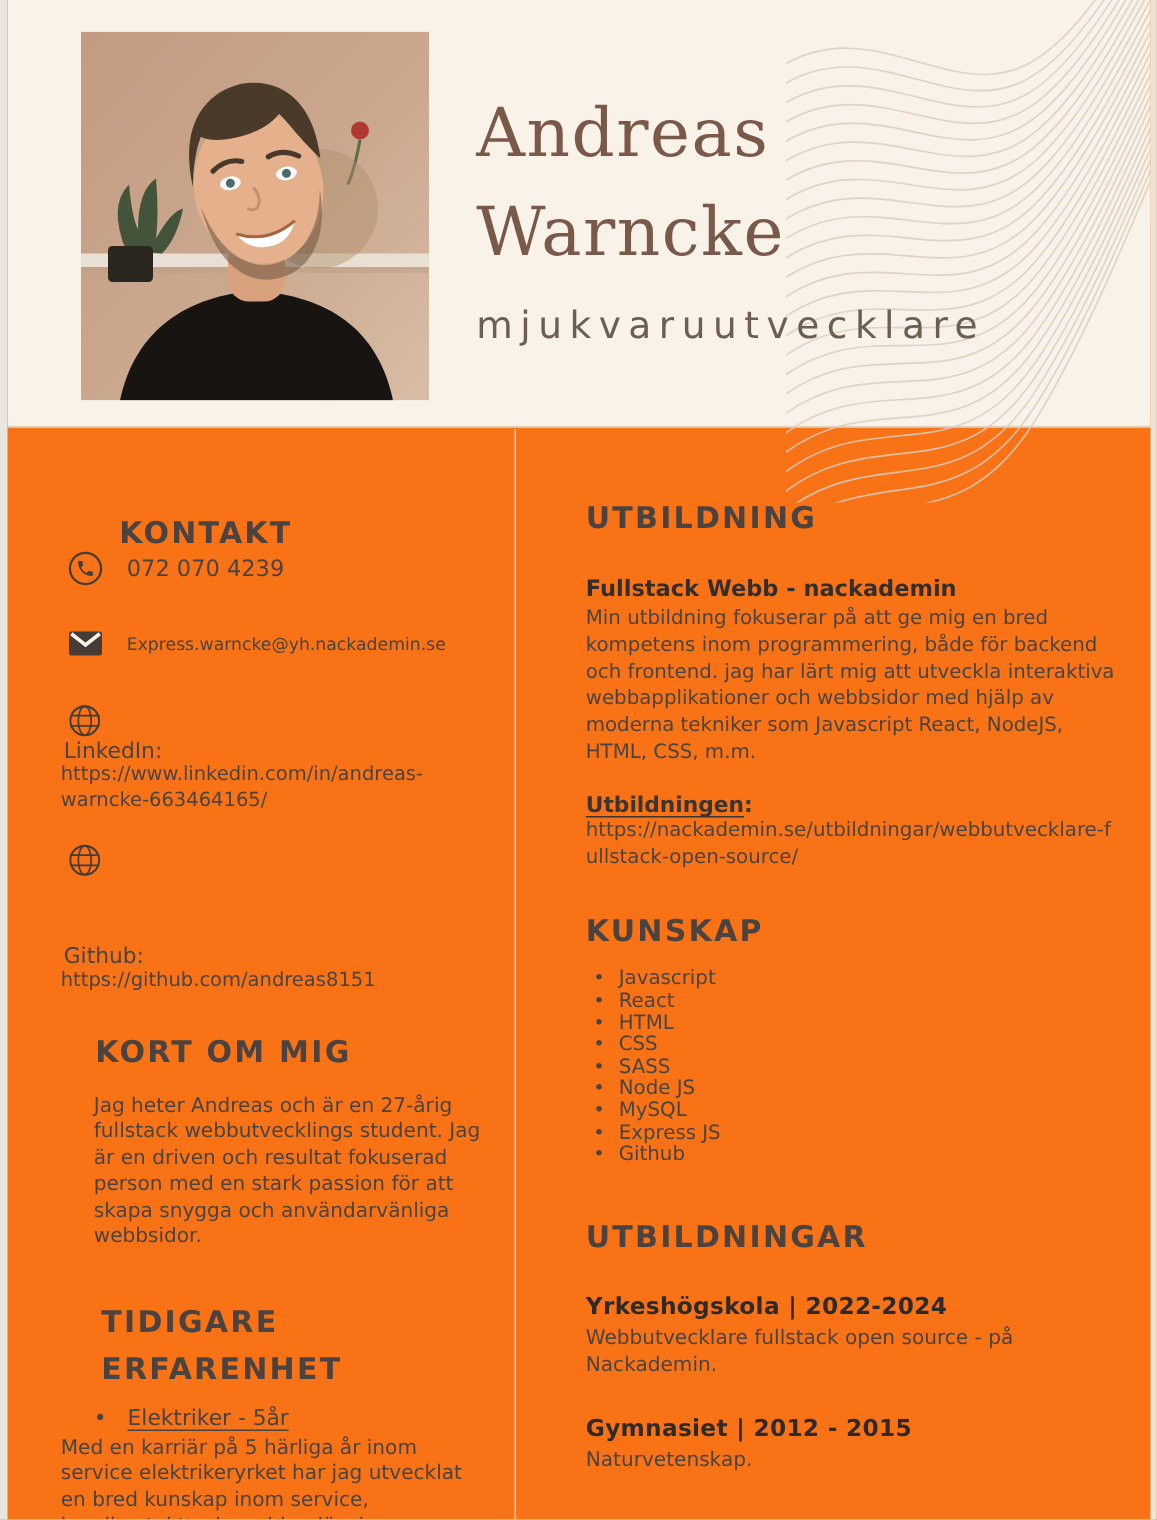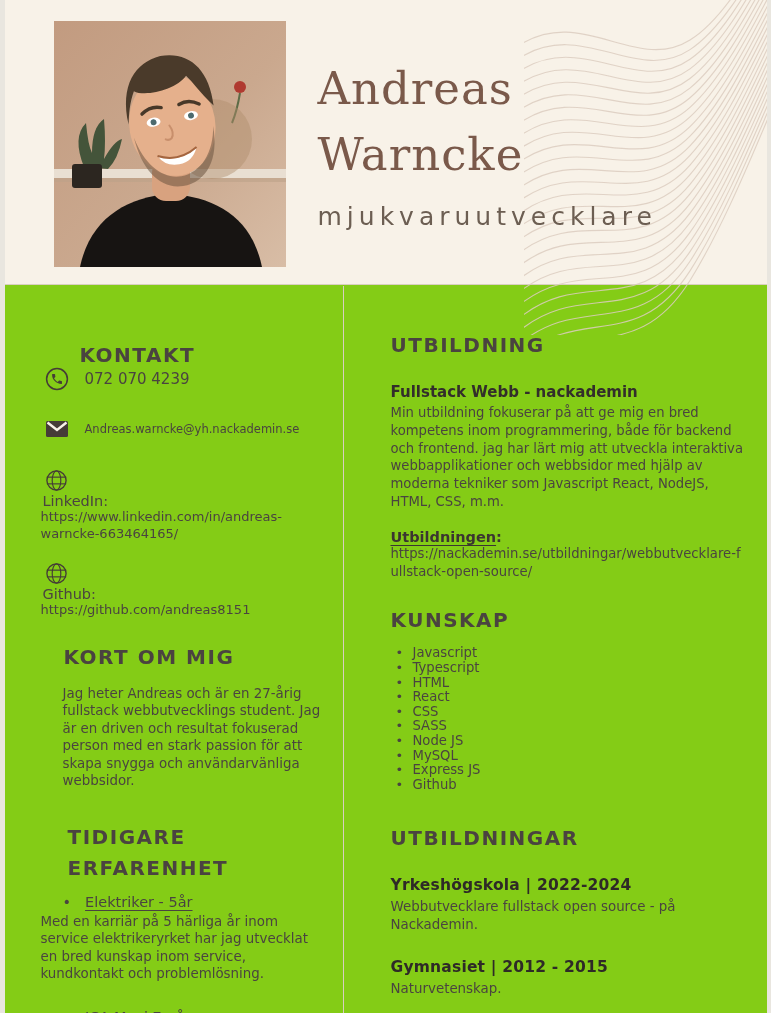--- a/index.html
+++ b/index.html
@@ -1,19 +1,19 @@
 <!DOCTYPE html>
 <html><head>
 <meta charset="utf-8">
 <style>
   * { margin:0; padding:0; box-sizing:border-box; }
   html,body { background:#e9e6df; }
   .page {
     position:relative; width:762px; height:1013px; margin:0 auto;
-    background:#84cc16; overflow:hidden;
+    background:#f97316; overflow:hidden;
     font-family:"DejaVu Sans", sans-serif; color:#4a4440;
   }
   
   .header {
     position:absolute; left:0; top:0; width:771px; height:285px;
     background:#f8f2e8; border-bottom:1px solid #d9cfc0;
   }
   .waves {
     position:absolute; right:0; top:0; width:252px; height:335px;
     pointer-events:none;
@@ -51,21 +51,21 @@
   .crow { display:flex; align-items:flex-start; }
   .crow .ic { flex:0 0 24px; margin-right:16px; margin-left:4px; }
   .phone-row { align-items:center; }
   .phone-row .txt { font-size:15px; }
   .email-row { margin-top:28px; align-items:center; }
   .email-row .txt { font-size:11.5px; }
   .net-row { margin-top:16px;flex-direction:column; }
   .net-row .ic { margin-top:14px; }
   .net-label { font-size:14.5px; margin-left:2px; }
   .net-url { font-size:13px; line-height:16.5px; width:252px; word-break:break-all; }
-  .gh-row { margin-top:12px; }
+  .gh-row { margin-top:12px;gap:44px; }
   .gh-row .ic { margin-top:8px; }
 
   .about-p { margin:16px 4px 0 22px; font-size:13.4px; line-height:17.6px; width:262px; }
 
   .exp-item { margin-left:22px; font-size:14.5px; }
   .exp-item .blt { margin-right:14px; }
   .exp-label { text-decoration:underline; text-underline-offset:3px; }
   .exp-1 { margin-top:10px; }
   .exp-2 { margin-top:26px; }
   .exp-3 { margin-top:30px; }
@@ -192,21 +192,21 @@
       <span class="txt">072 070 4239</span>
     </div>
 
     <div class="crow email-row">
       <span class="ic">
         <svg width="24" height="20" viewBox="0 0 24 20">
           <rect x="1" y="2" width="22" height="16" rx="1.5" fill="#453c37"></rect>
           <polyline points="2.5,3.5 12,11 21.5,3.5" fill="none" stroke="#f8f2e8" stroke-width="2.4"></polyline>
         </svg>
       </span>
-      <span class="txt">Andreas.warncke@yh.nackademin.se</span>
+      <span class="txt">Express.warncke@yh.nackademin.se</span>
     </div>
 
     <div class="crow net-row">
       <span class="ic">
         <svg width="23" height="23" viewBox="0 0 24 24">
           <circle cx="12" cy="12" r="10" fill="none" stroke="#453c37" stroke-width="1.4"></circle>
           <ellipse cx="12" cy="12" rx="4.5" ry="10" fill="none" stroke="#453c37" stroke-width="1.2"></ellipse>
           <line x1="2" y1="8.5" x2="22" y2="8.5" stroke="#453c37" stroke-width="1.2"></line>
           <line x1="2" y1="15.5" x2="22" y2="15.5" stroke="#453c37" stroke-width="1.2"></line>
         </svg>
@@ -259,23 +259,22 @@
 
     <h2 class="sec utbildning-h">UTBILDNING</h2>
     <p class="edu-program">Fullstack Webb - nackademin</p>
     <p class="edu-desc">Min utbildning fokuserar på att ge mig en bred kompetens inom programmering, både för backend och frontend. jag har lärt mig att utveckla interaktiva webbapplikationer och webbsidor med hjälp av moderna tekniker som Javascript React, NodeJS, HTML, CSS, m.m.</p>
     <p class="edu-link-label"><span class="u">Utbildningen</span><span>:</span></p>
     <p class="edu-url">https://nackademin.se/utbildningar/webbutvecklare-fullstack-open-source/</p>
 
     <h2 class="sec kunskap-h">KUNSKAP</h2>
     <ul class="skill-list">
       <li>Javascript</li>
-      <li>Typescript</li>
+      <li>React</li>
       <li>HTML</li>
-      <li>React</li>
       <li>CSS</li>
       <li>SASS</li>
       <li>Node JS</li>
       <li>MySQL</li>
       <li>Express JS</li>
       <li>Github</li>
     </ul>
 
     <h2 class="sec utbildningar-h">UTBILDNINGAR</h2>
 

